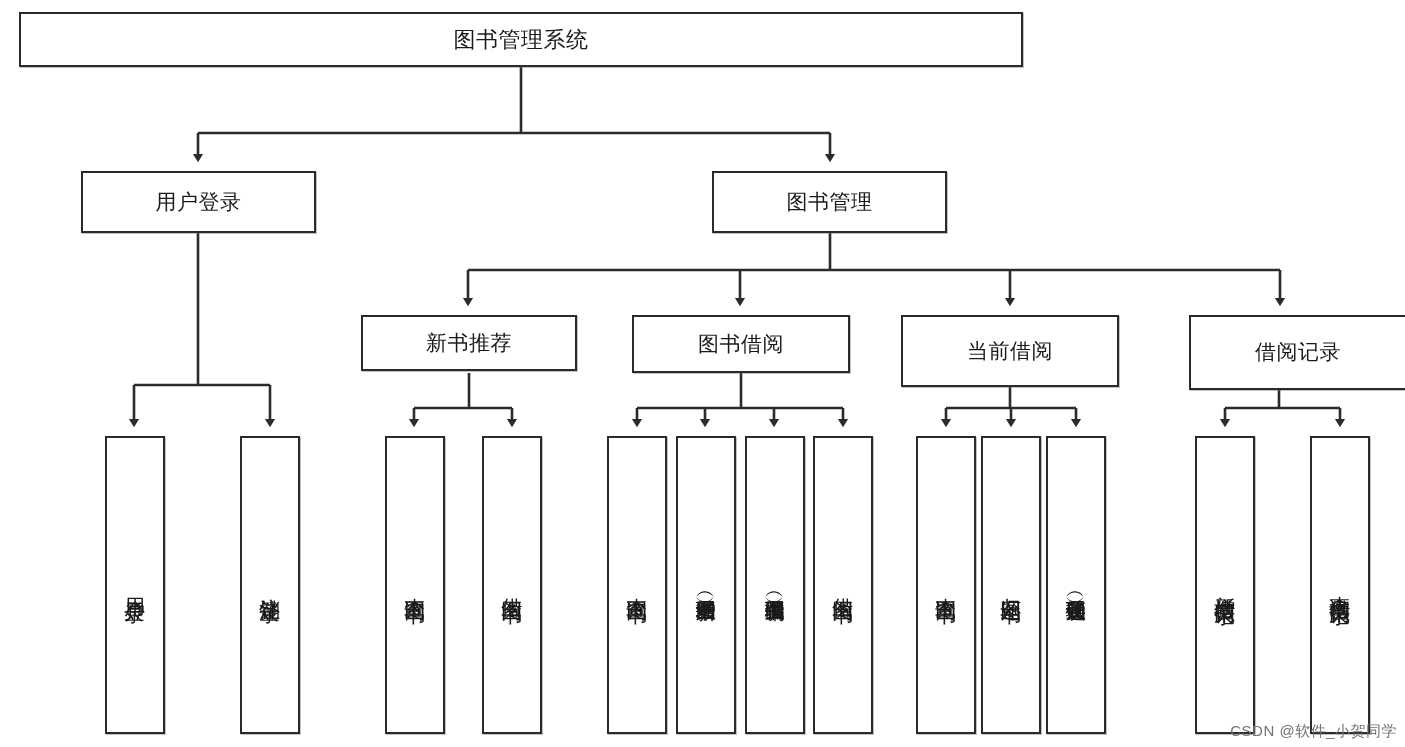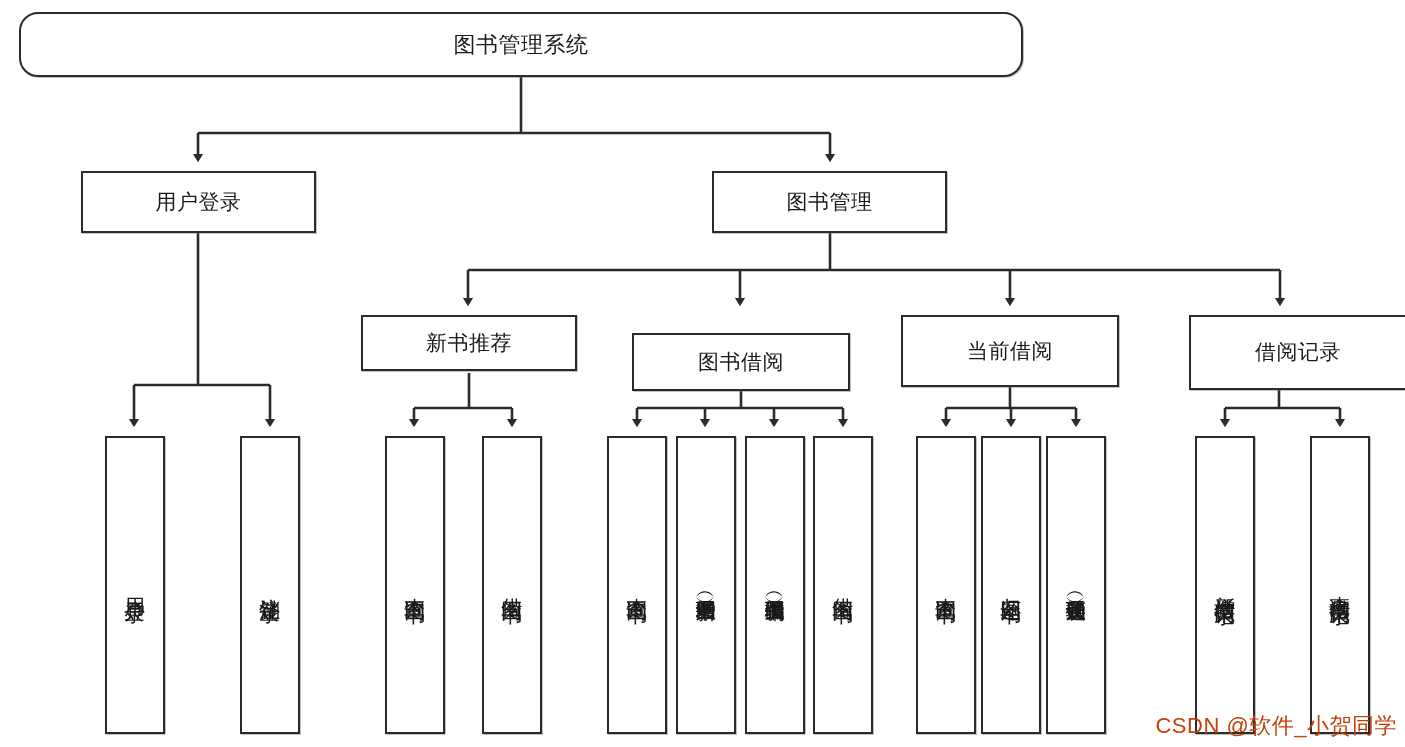--- a/index.html
+++ b/index.html
@@ -15,21 +15,21 @@
 
   .node.root .lbl{font-size:22px;}
 
   .leaf{position:absolute;box-sizing:border-box;background:#ffffff;
         border:2.5px solid #2b2b2b;display:flex;align-items:center;justify-content:center;
         box-shadow:1px 1px 0 rgba(120,120,120,.45);overflow:hidden;}
   .leaf .vlbl{writing-mode:vertical-rl;text-orientation:upright;
               font-size:21px;line-height:1.30;letter-spacing:2px;white-space:nowrap;}
   .leaf.tight .vlbl{font-size:20px;letter-spacing:0px;line-height:1.22;}
 
-  #watermark{position:absolute;right:8px;bottom:6px;font-size:22px;color:#c2410c;
+  #watermark{position:absolute;right:8px;bottom:6px;font-size:15px;color:#737373;
              letter-spacing:.5px;white-space:nowrap;}
 </style>
 </head>
 <body>
 
 <div id="stage">
 
   <svg id="wires" viewBox="0 0 1405 747" xmlns="http://www.w3.org/2000/svg">
     <defs>
       <marker id="ah" markerWidth="12" markerHeight="12" refX="4.2" refY="6" orient="auto" markerUnits="userSpaceOnUse">
@@ -73,35 +73,35 @@
       <path d="M1011,408 L1011,423" marker-end="url(#ah)"></path>
       <path d="M1076,408 L1076,423" marker-end="url(#ah)"></path>
 
       <path d="M1279,373 L1279,408"></path>
       <path d="M1225,408 L1340,408"></path>
       <path d="M1225,408 L1225,423" marker-end="url(#ah)"></path>
       <path d="M1340,408 L1340,423" marker-end="url(#ah)"></path>
     </g>
   </svg>
 
-  <div class="node root" style="left:19px;top:12px;width:1004px;height:65px;border-radius:19px;">
+  <div class="node root" style="left:19px;top:12px;width:1004px;height:55px;">
     <span class="lbl">图书管理系统</span>
   </div>
 
   <div class="node" style="left:81px;top:171px;width:235px;height:62px;">
     <span class="lbl">用户登录</span>
   </div>
   <div class="node" style="left:712px;top:171px;width:235px;height:62px;">
     <span class="lbl">图书管理</span>
   </div>
 
   <div class="node" style="left:361px;top:315px;width:216px;height:56px;">
     <span class="lbl">新书推荐</span>
   </div>
-  <div class="node" style="left:632px;top:333px;width:218px;height:58px;">
+  <div class="node" style="left:632px;top:315px;width:218px;height:58px;">
     <span class="lbl">图书借阅</span>
   </div>
   <div class="node" style="left:901px;top:315px;width:218px;height:72px;">
     <span class="lbl">当前借阅</span>
   </div>
   <div class="node" style="left:1189px;top:315px;width:218px;height:75px;">
     <span class="lbl">借阅记录</span>
   </div>
 
   <div class="leaf" style="left:105px;top:436px;width:60px;height:298px;">

